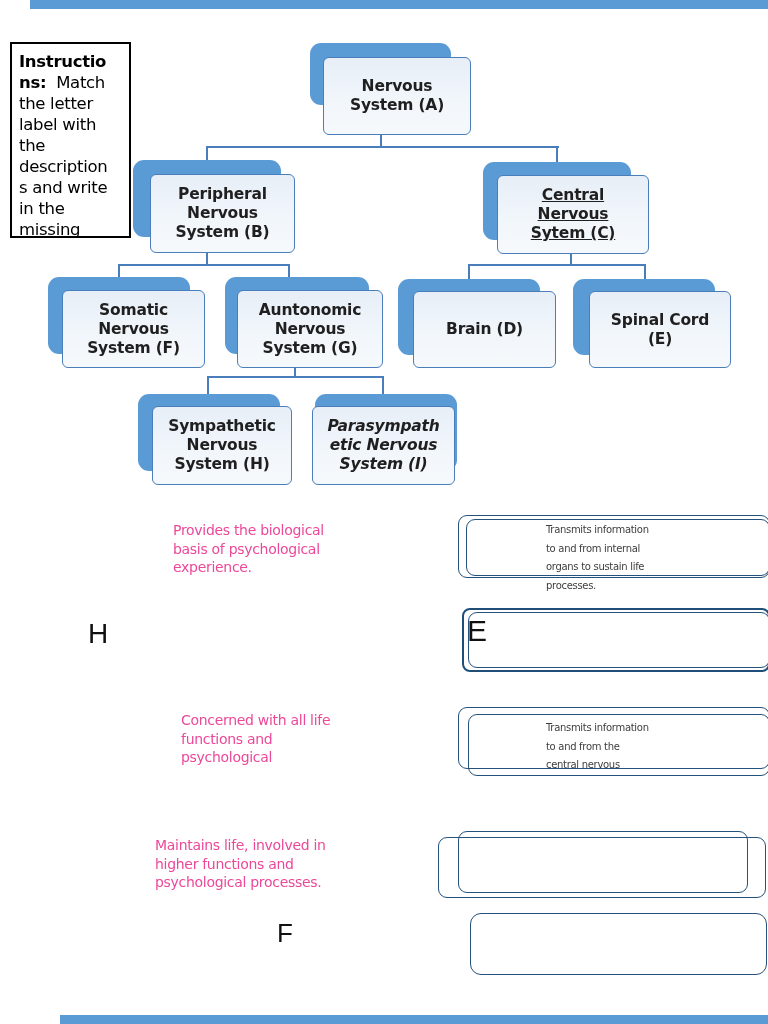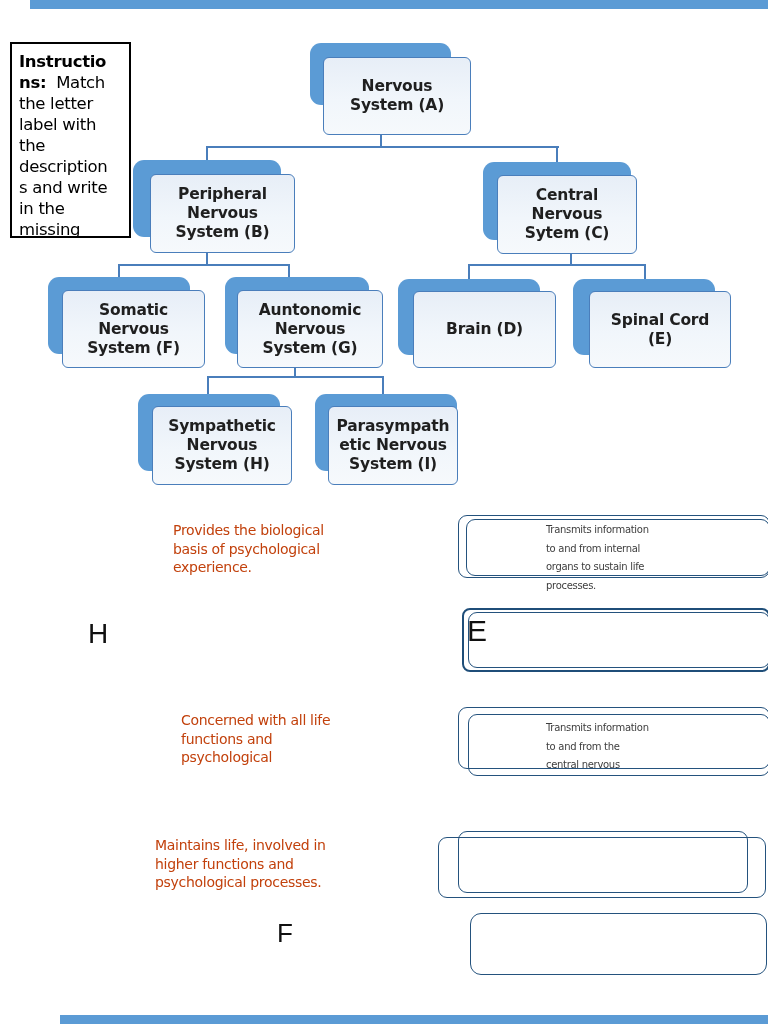--- a/index.html
+++ b/index.html
@@ -19,21 +19,21 @@
   .node-back  { position:absolute; background:#5b9bd5; border-radius:11px; z-index:2; }
   .node-front { position:absolute; background:linear-gradient(180deg,#e7eef7 0%,#f1f6fb 55%,#f6f9fc 100%);
                 border:1.6px solid #4a7ebb; border-radius:6px; z-index:3;
                 display:flex; align-items:center; justify-content:center; text-align:center;
                 font-weight:bold; font-size:15.5px; line-height:19px; letter-spacing:-0.2px;
                 color:#1f1f1f; white-space:pre-line; }
   .cline { position:absolute; background:#4a7ebb; z-index:1; }
 
   
   .desc { position:absolute; font-size:14px; line-height:18.5px; letter-spacing:-0.3px;
-          color:#c2410c; white-space:pre-line; z-index:5; }
+          color:#ec4899; white-space:pre-line; z-index:5; }
   .abox { position:absolute; border:1.5px solid #24527d; border-radius:9px; background:transparent; z-index:4; }
   .abox-strong { border:2.5px solid #1f4e79; border-radius:8px; }
   .boxtext { position:absolute; font-size:10px; line-height:18.5px; letter-spacing:-0.3px;
              color:#3d3d3d; white-space:pre-line; z-index:5; }
   .letter { position:absolute; font-family:"Liberation Sans", sans-serif; font-size:28px;
             color:#101010; z-index:6; }
 </style>
 </head>
 <body>
 
@@ -72,21 +72,21 @@
   <div class="node-back" style="left:310px;top:43px;width:141px;height:62px;"></div>
   <div class="node-front" style="left:323px;top:57px;width:148px;height:78px;">Nervous
 System (A)</div>
 
   <div class="node-back" style="left:133px;top:160px;width:148px;height:77px;"></div>
   <div class="node-front" style="left:150px;top:174px;width:145px;height:79px;">Peripheral
 Nervous
 System (B)</div>
 
   <div class="node-back" style="left:483px;top:162px;width:148px;height:78px;"></div>
-  <div class="node-front" style="left:497px;top:175px;width:140px;height:79px;">Central
+  <div class="node-front" style="left:497px;top:175px;width:152px;height:79px;text-decoration:underline;">Central
 Nervous
 Sytem (C)</div>
 
   <div class="node-back" style="left:48px;top:277px;width:142px;height:77px;"></div>
   <div class="node-front" style="left:62px;top:290px;width:143px;height:78px;">Somatic
 Nervous
 System (F)</div>
 
   <div class="node-back" style="left:225px;top:277px;width:144px;height:77px;"></div>
   <div class="node-front" style="left:237px;top:290px;width:146px;height:78px;">Auntonomic
@@ -99,21 +99,21 @@
   <div class="node-back" style="left:573px;top:279px;width:142px;height:76px;"></div>
   <div class="node-front" style="left:589px;top:291px;width:142px;height:77px;">Spinal Cord
 (E)</div>
 
   <div class="node-back" style="left:138px;top:394px;width:142px;height:77px;"></div>
   <div class="node-front" style="left:152px;top:406px;width:140px;height:79px;">Sympathetic
 Nervous
 System (H)</div>
 
   <div class="node-back" style="left:315px;top:394px;width:142px;height:77px;"></div>
-  <div class="node-front" style="left:328px;top:406px;width:130px;height:79px;">Parasympath
+  <div class="node-front" style="left:312px;top:406px;width:143px;height:79px;font-style:italic;">Parasympath
 etic Nervous
 System (I)</div>
 
   <div class="desc" style="left:173px;top:521px;">Provides the biological
 basis of psychological
 experience.</div>
   <div class="letter" style="left:88px;top:618px;">H</div>
   <div class="desc" style="left:155px;top:836px;">Maintains life, involved in
 higher functions and
 psychological processes.</div>

